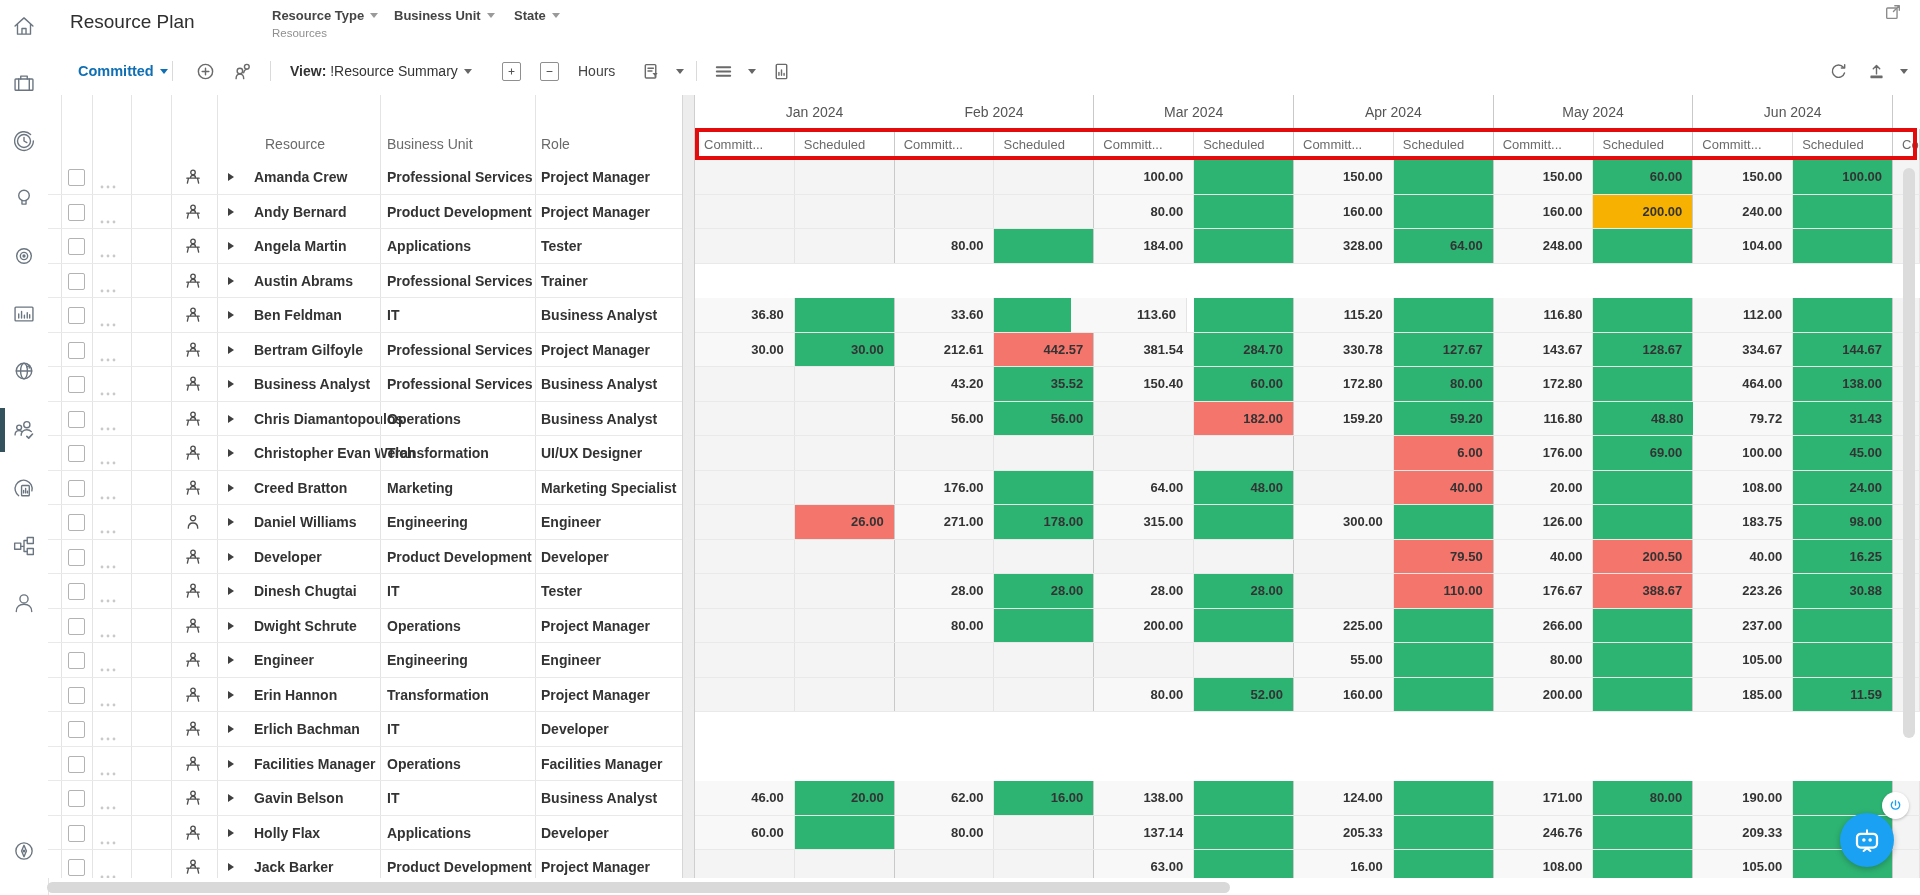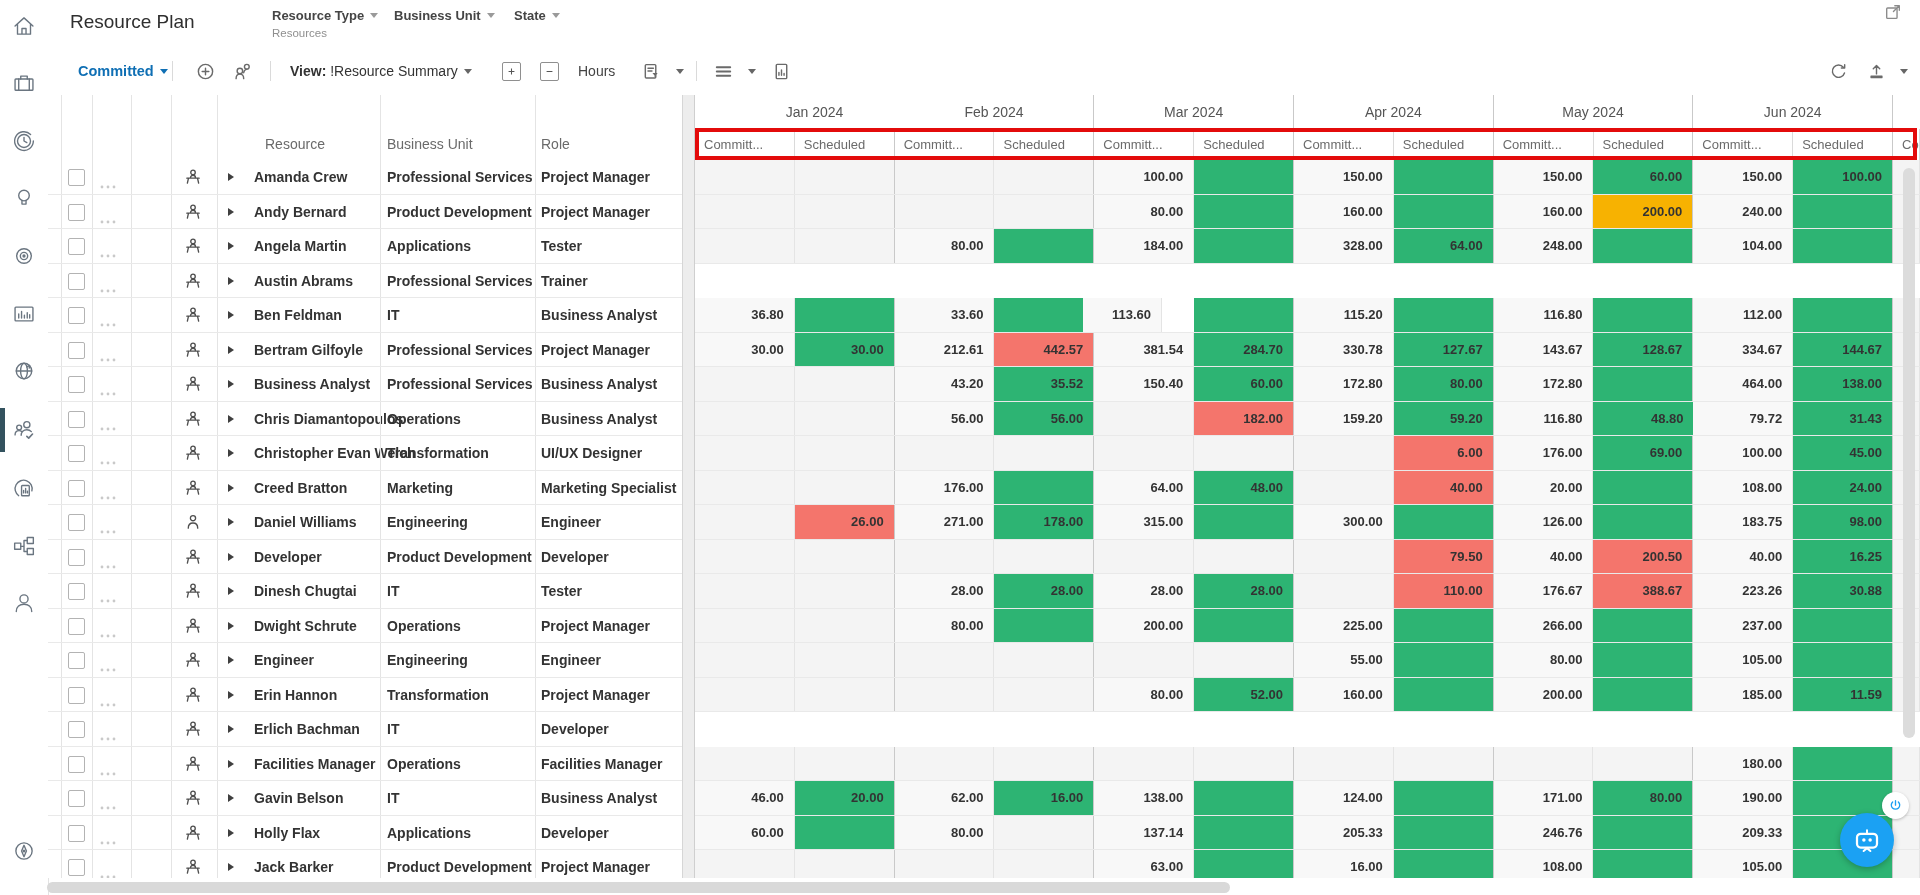--- a/index.html
+++ b/index.html
@@ -831,21 +831,21 @@
         <div class="dcell mend g" style="left: 898.47px; width: 99.83px;"></div>
         <div class="dcell" style="left: 998.3px; width: 99.83px;">104.00</div>
         <div class="dcell mend g" style="left: 1098.13px; width: 99.83px;"></div>
         <div class="dcell empty" style="left: 1198px; width: 27px;"></div>
       </div>
       <div class="grow" style="top: 138px;">
         <div class="dcell" style="left: 0px; width: 99.83px;">36.80</div>
         <div class="dcell mend g" style="left: 99.83px; width: 99.83px;"></div>
         <div class="dcell" style="left: 199.66px; width: 99.83px;">33.60</div>
         <div class="dcell mend g" style="left: 299.49px; width: 99.83px;"></div>
-        <div class="dcell" style="left: 388px; width: 79px;">113.60</div>
+        <div class="dcell" style="left: 376px; width: 116px;">113.60</div>
         <div class="dcell mend g" style="left: 499.15px; width: 99.83px;"></div>
         <div class="dcell" style="left: 598.98px; width: 99.83px;">115.20</div>
         <div class="dcell mend g" style="left: 698.81px; width: 99.83px;"></div>
         <div class="dcell" style="left: 798.64px; width: 99.83px;">116.80</div>
         <div class="dcell mend g" style="left: 898.47px; width: 99.83px;"></div>
         <div class="dcell" style="left: 998.3px; width: 99.83px;">112.00</div>
         <div class="dcell mend g" style="left: 1098.13px; width: 99.83px;"></div>
         <div class="dcell empty" style="left: 1198px; width: 27px;"></div>
       </div>
       <div class="grow" style="top: 172.5px;">
@@ -1004,35 +1004,20 @@
         <div class="dcell empty" style="left: 199.66px; width: 99.83px;"></div>
         <div class="dcell mend empty" style="left: 299.49px; width: 99.83px;"></div>
         <div class="dcell" style="left: 399.32px; width: 99.83px;">80.00</div>
         <div class="dcell mend g" style="left: 499.15px; width: 99.83px;">52.00</div>
         <div class="dcell" style="left: 598.98px; width: 99.83px;">160.00</div>
         <div class="dcell mend g" style="left: 698.81px; width: 99.83px;"></div>
         <div class="dcell" style="left: 798.64px; width: 99.83px;">200.00</div>
         <div class="dcell mend g" style="left: 898.47px; width: 99.83px;"></div>
         <div class="dcell" style="left: 998.3px; width: 99.83px;">185.00</div>
         <div class="dcell mend g" style="left: 1098.13px; width: 99.83px;">11.59</div>
-        <div class="dcell empty" style="left: 1198px; width: 27px;"></div>
-      </div>
-      <div class="grow" style="top: 586.5px;">
-        <div class="dcell empty" style="left: 0px; width: 99.83px;"></div>
-        <div class="dcell mend empty" style="left: 99.83px; width: 99.83px;"></div>
-        <div class="dcell empty" style="left: 199.66px; width: 99.83px;"></div>
-        <div class="dcell mend empty" style="left: 299.49px; width: 99.83px;"></div>
-        <div class="dcell empty" style="left: 399.32px; width: 99.83px;"></div>
-        <div class="dcell mend empty" style="left: 499.15px; width: 99.83px;"></div>
-        <div class="dcell empty" style="left: 598.98px; width: 99.83px;"></div>
-        <div class="dcell mend empty" style="left: 698.81px; width: 99.83px;"></div>
-        <div class="dcell empty" style="left: 798.64px; width: 99.83px;"></div>
-        <div class="dcell mend empty" style="left: 898.47px; width: 99.83px;"></div>
-        <div class="dcell" style="left: 998.3px; width: 99.83px;">180.00</div>
-        <div class="dcell mend g" style="left: 1098.13px; width: 99.83px;"></div>
         <div class="dcell empty" style="left: 1198px; width: 27px;"></div>
       </div>
       <div class="grow" style="top: 621px;">
         <div class="dcell" style="left: 0px; width: 99.83px;">46.00</div>
         <div class="dcell mend g" style="left: 99.83px; width: 99.83px;">20.00</div>
         <div class="dcell" style="left: 199.66px; width: 99.83px;">62.00</div>
         <div class="dcell mend g" style="left: 299.49px; width: 99.83px;">16.00</div>
         <div class="dcell" style="left: 399.32px; width: 99.83px;">138.00</div>
         <div class="dcell mend g" style="left: 499.15px; width: 99.83px;"></div>
         <div class="dcell" style="left: 598.98px; width: 99.83px;">124.00</div>

